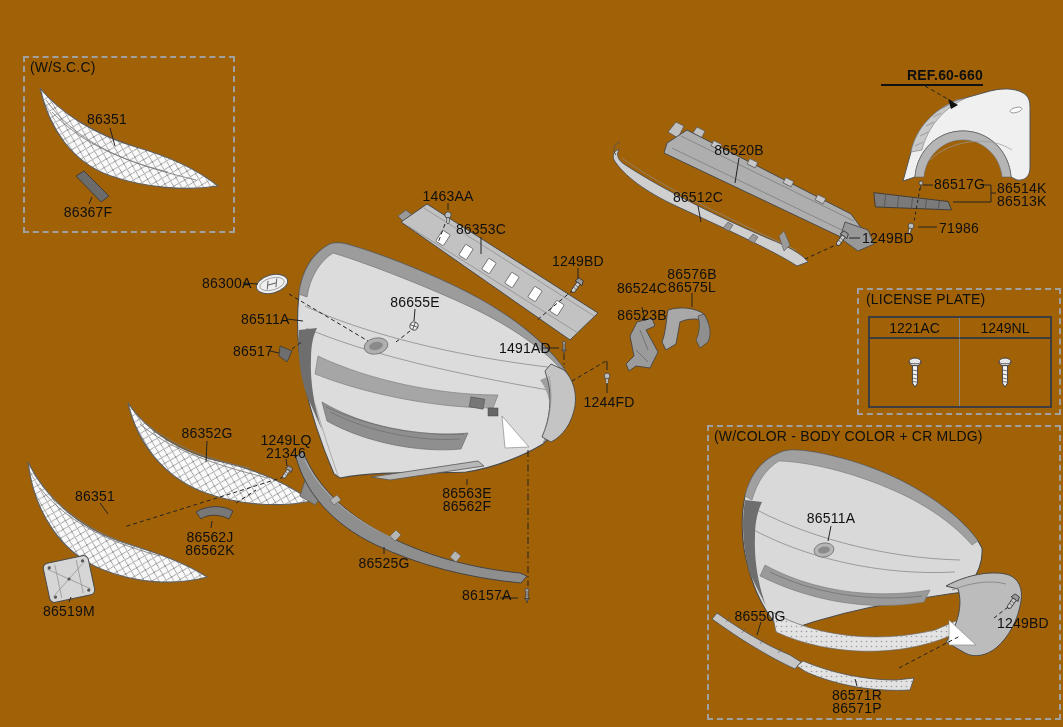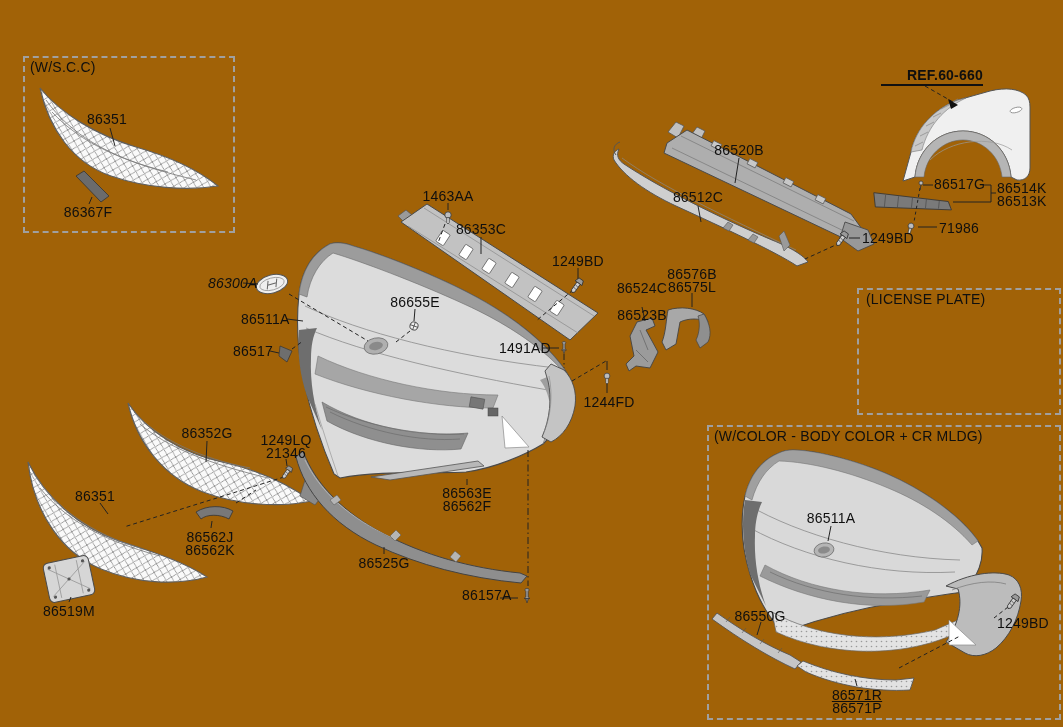--- a/index.html
+++ b/index.html
@@ -316,21 +316,21 @@
   <div class="lbl" style="left:862px;top:231px;">1249BD</div>
 
   <div class="lbl c" style="left:739px;top:143px;">86520B</div>
   <div class="lbl c" style="left:698px;top:190px;">86512C</div>
 
   <div class="lbl c" style="left:448px;top:189px;">1463AA</div>
   <div class="lbl c" style="left:481px;top:222px;">86353C</div>
   <div class="lbl c" style="left:578px;top:254px;">1249BD</div>
   <div class="lbl c" style="left:415px;top:295px;">86655E</div>
 
-  <div class="lbl" style="left:208px;top:276px;font-style:italic;">86300A</div>
+  <div class="lbl" style="left:202px;top:276px;">86300A</div>
   <div class="lbl" style="left:241px;top:312px;">86511A</div>
   <div class="lbl" style="left:233px;top:344px;">86517</div>
   <div class="lbl" style="left:499px;top:341px;">1491AD</div>
 
   <div class="lbl c" style="left:642px;top:281px;">86524C</div>
   <div class="lbl c" style="left:642px;top:308px;">86523B</div>
   <div class="lbl c" style="left:692px;top:267px;">86576B</div>
   <div class="lbl c" style="left:692px;top:280px;">86575L</div>
   <div class="lbl c" style="left:609px;top:395px;">1244FD</div>
 
@@ -346,17 +346,31 @@
 
   <div class="lbl c" style="left:467px;top:486px;">86563E</div>
   <div class="lbl c" style="left:467px;top:499px;">86562F</div>
   <div class="lbl c" style="left:384px;top:556px;">86525G</div>
   <div class="lbl" style="left:462px;top:588px;">86157A</div>
 
   <div class="lbl" style="left:714px;top:429px;">(W/COLOR - BODY COLOR + CR MLDG)</div>
   <div class="lbl c" style="left:831px;top:511px;">86511A</div>
   <div class="lbl c" style="left:760px;top:609px;">86550G</div>
   <div class="lbl" style="left:997px;top:616px;">1249BD</div>
-  <div class="lbl c" style="left:857px;top:688px;text-decoration:underline;">86571R</div>
+  <div class="lbl c" style="left:857px;top:688px;">86571R</div>
   <div class="lbl c" style="left:857px;top:701px;">86571P</div>
 
+  <div class="lp-table">
+    <div class="lp-th first">1221AC</div>
+    <div class="lp-th">1249NL</div>
+    <div class="lp-td first">
+      <svg width="24" height="46" viewBox="-12 -18 24 40">
+          <use href="#sym-tscrew"></use>
+        </svg>
+    </div>
+    <div class="lp-td">
+      <svg width="24" height="46" viewBox="-12 -18 24 40">
+          <use href="#sym-tscrew"></use>
+        </svg>
+    </div>
+  </div>
 
 </div>
 
 </body></html>

